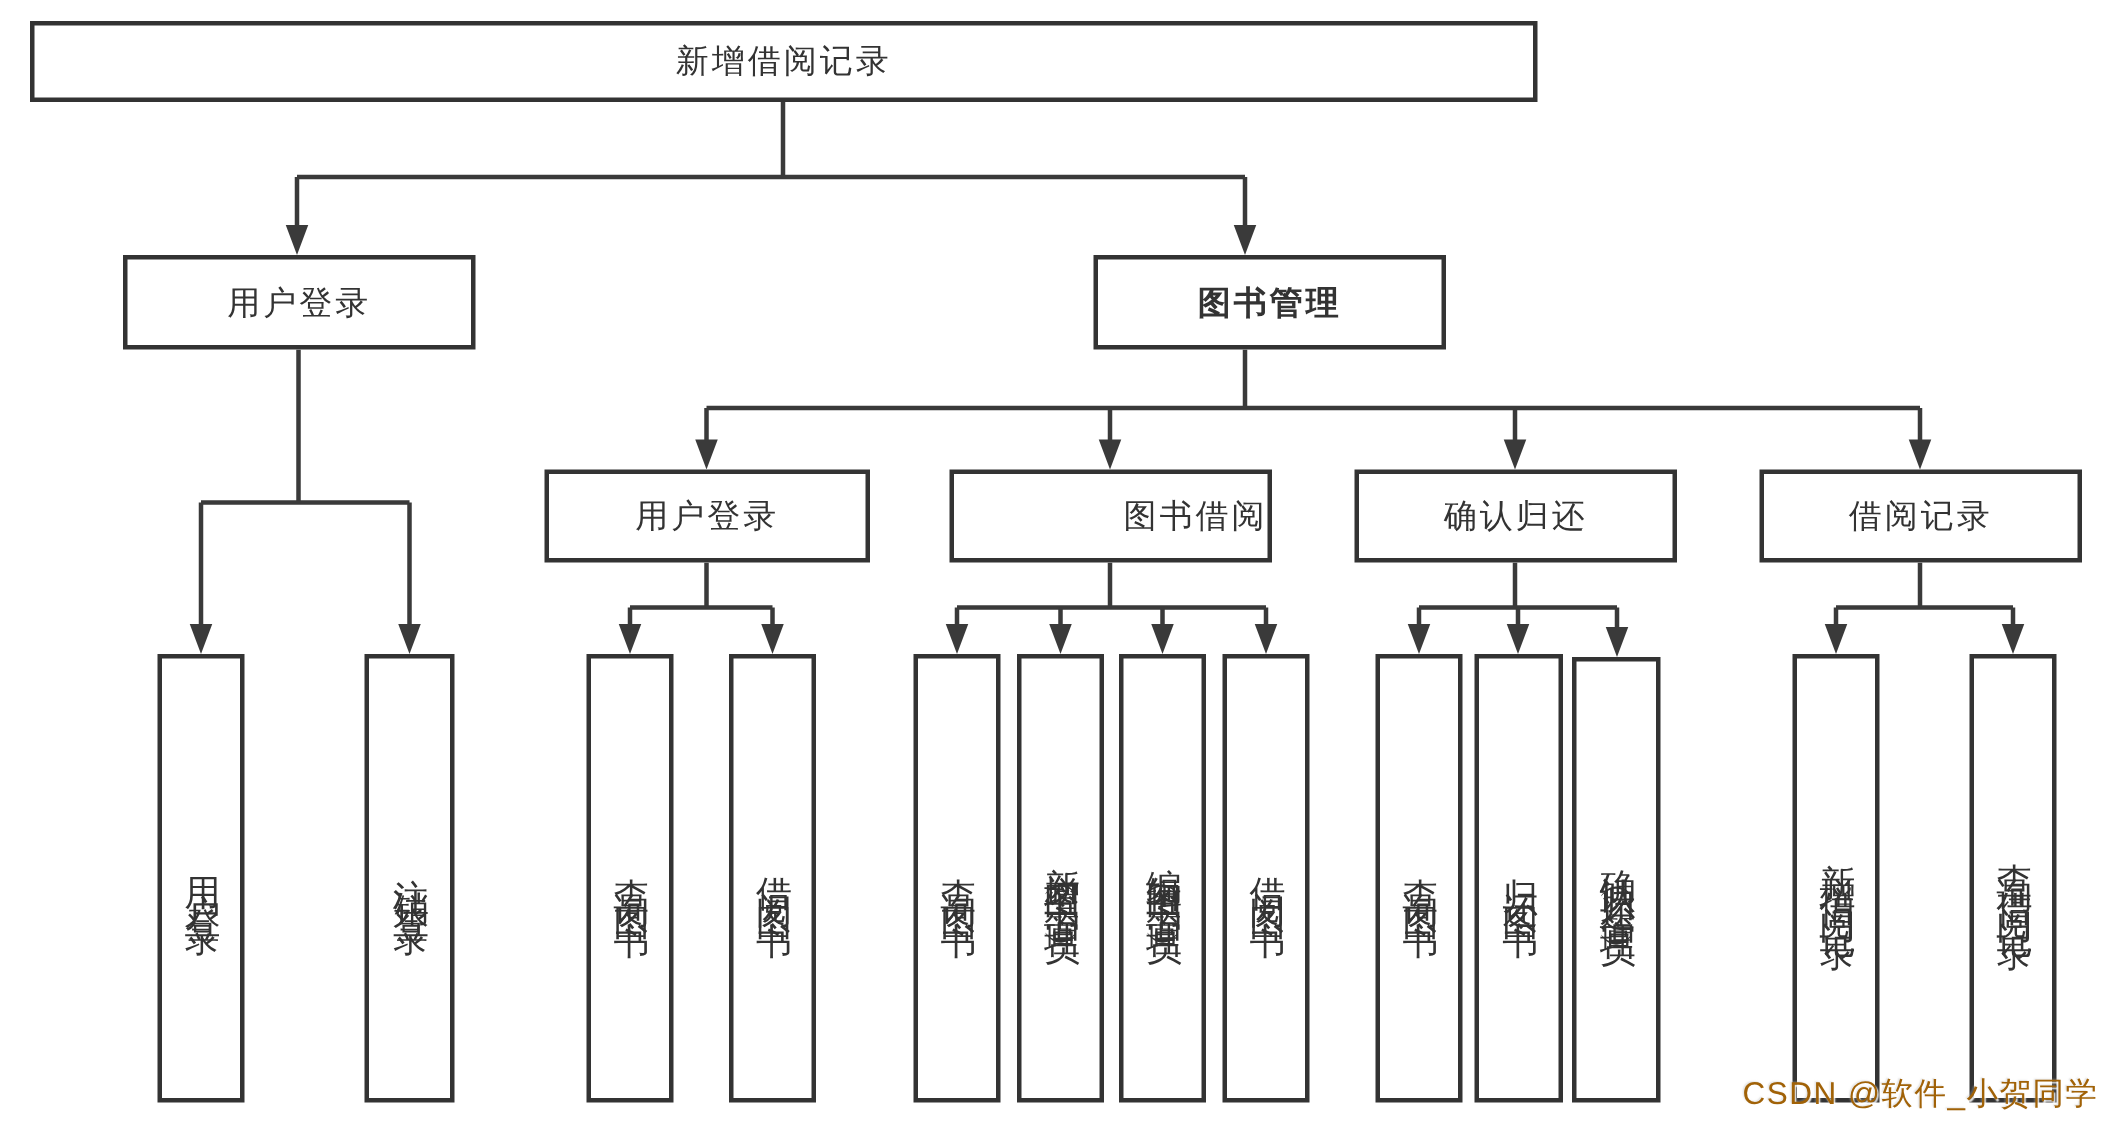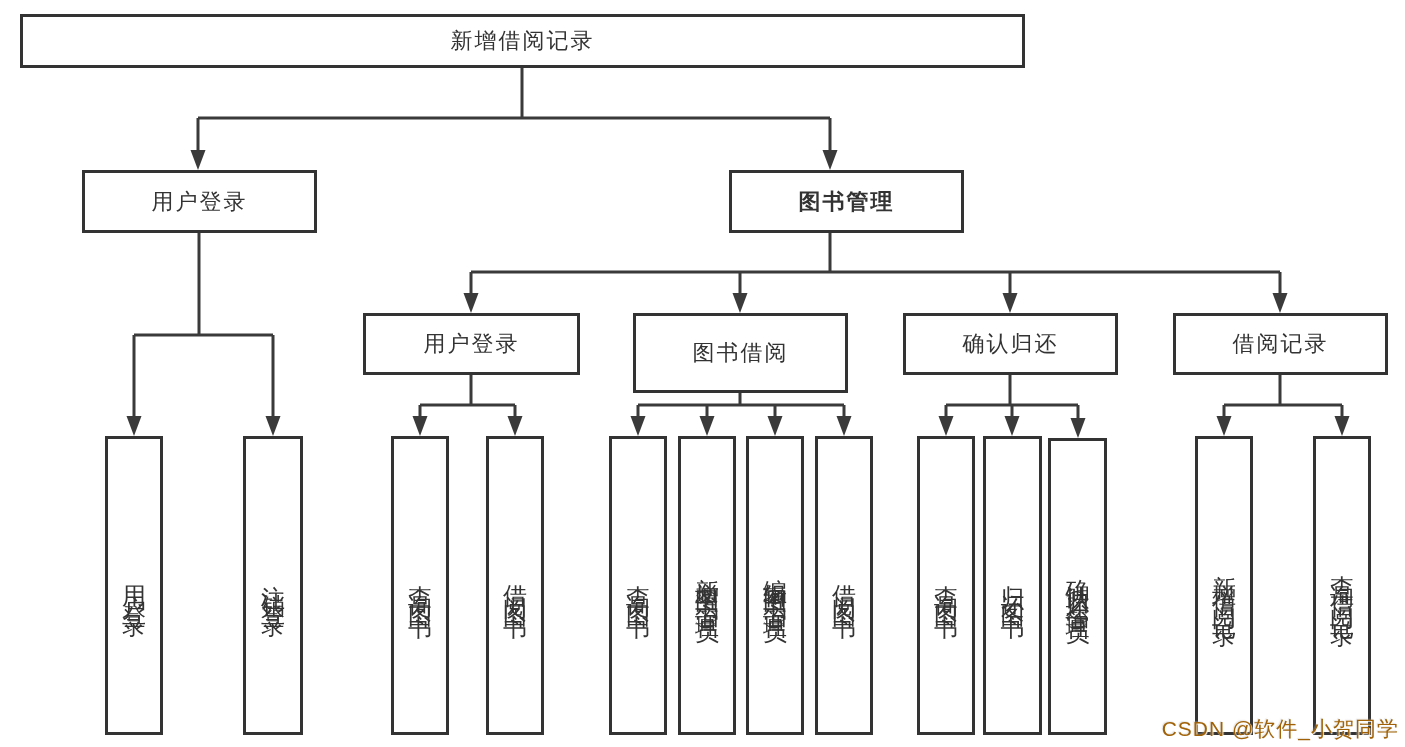--- a/index.html
+++ b/index.html
@@ -77,21 +77,21 @@
   <div class="node hbox" style="left:82px;top:170px;width:235px;height:63px;">
     <span>用户登录</span>
   </div>
   <div class="node hbox" style="left:729px;top:170px;width:235px;height:63px;font-weight:bold;">
     <span>图书管理</span>
   </div>
 
   <div class="node hbox" style="left:363px;top:313px;width:217px;height:62px;">
     <span>用户登录</span>
   </div>
-  <div class="node hbox" style="left:633px;top:313px;width:215px;height:80px;">
+  <div class="node hbox" style="left:633px;top:313px;width:215px;height:62px;justify-content:flex-end;">
     <span>图书借阅</span>
   </div>
   <div class="node hbox" style="left:903px;top:313px;width:215px;height:62px;">
     <span>确认归还</span>
   </div>
   <div class="node hbox" style="left:1173px;top:313px;width:215px;height:62px;">
     <span>借阅记录</span>
   </div>
 
   <div class="node vbox" style="left:105px;top:436px;width:58px;height:299px;">

